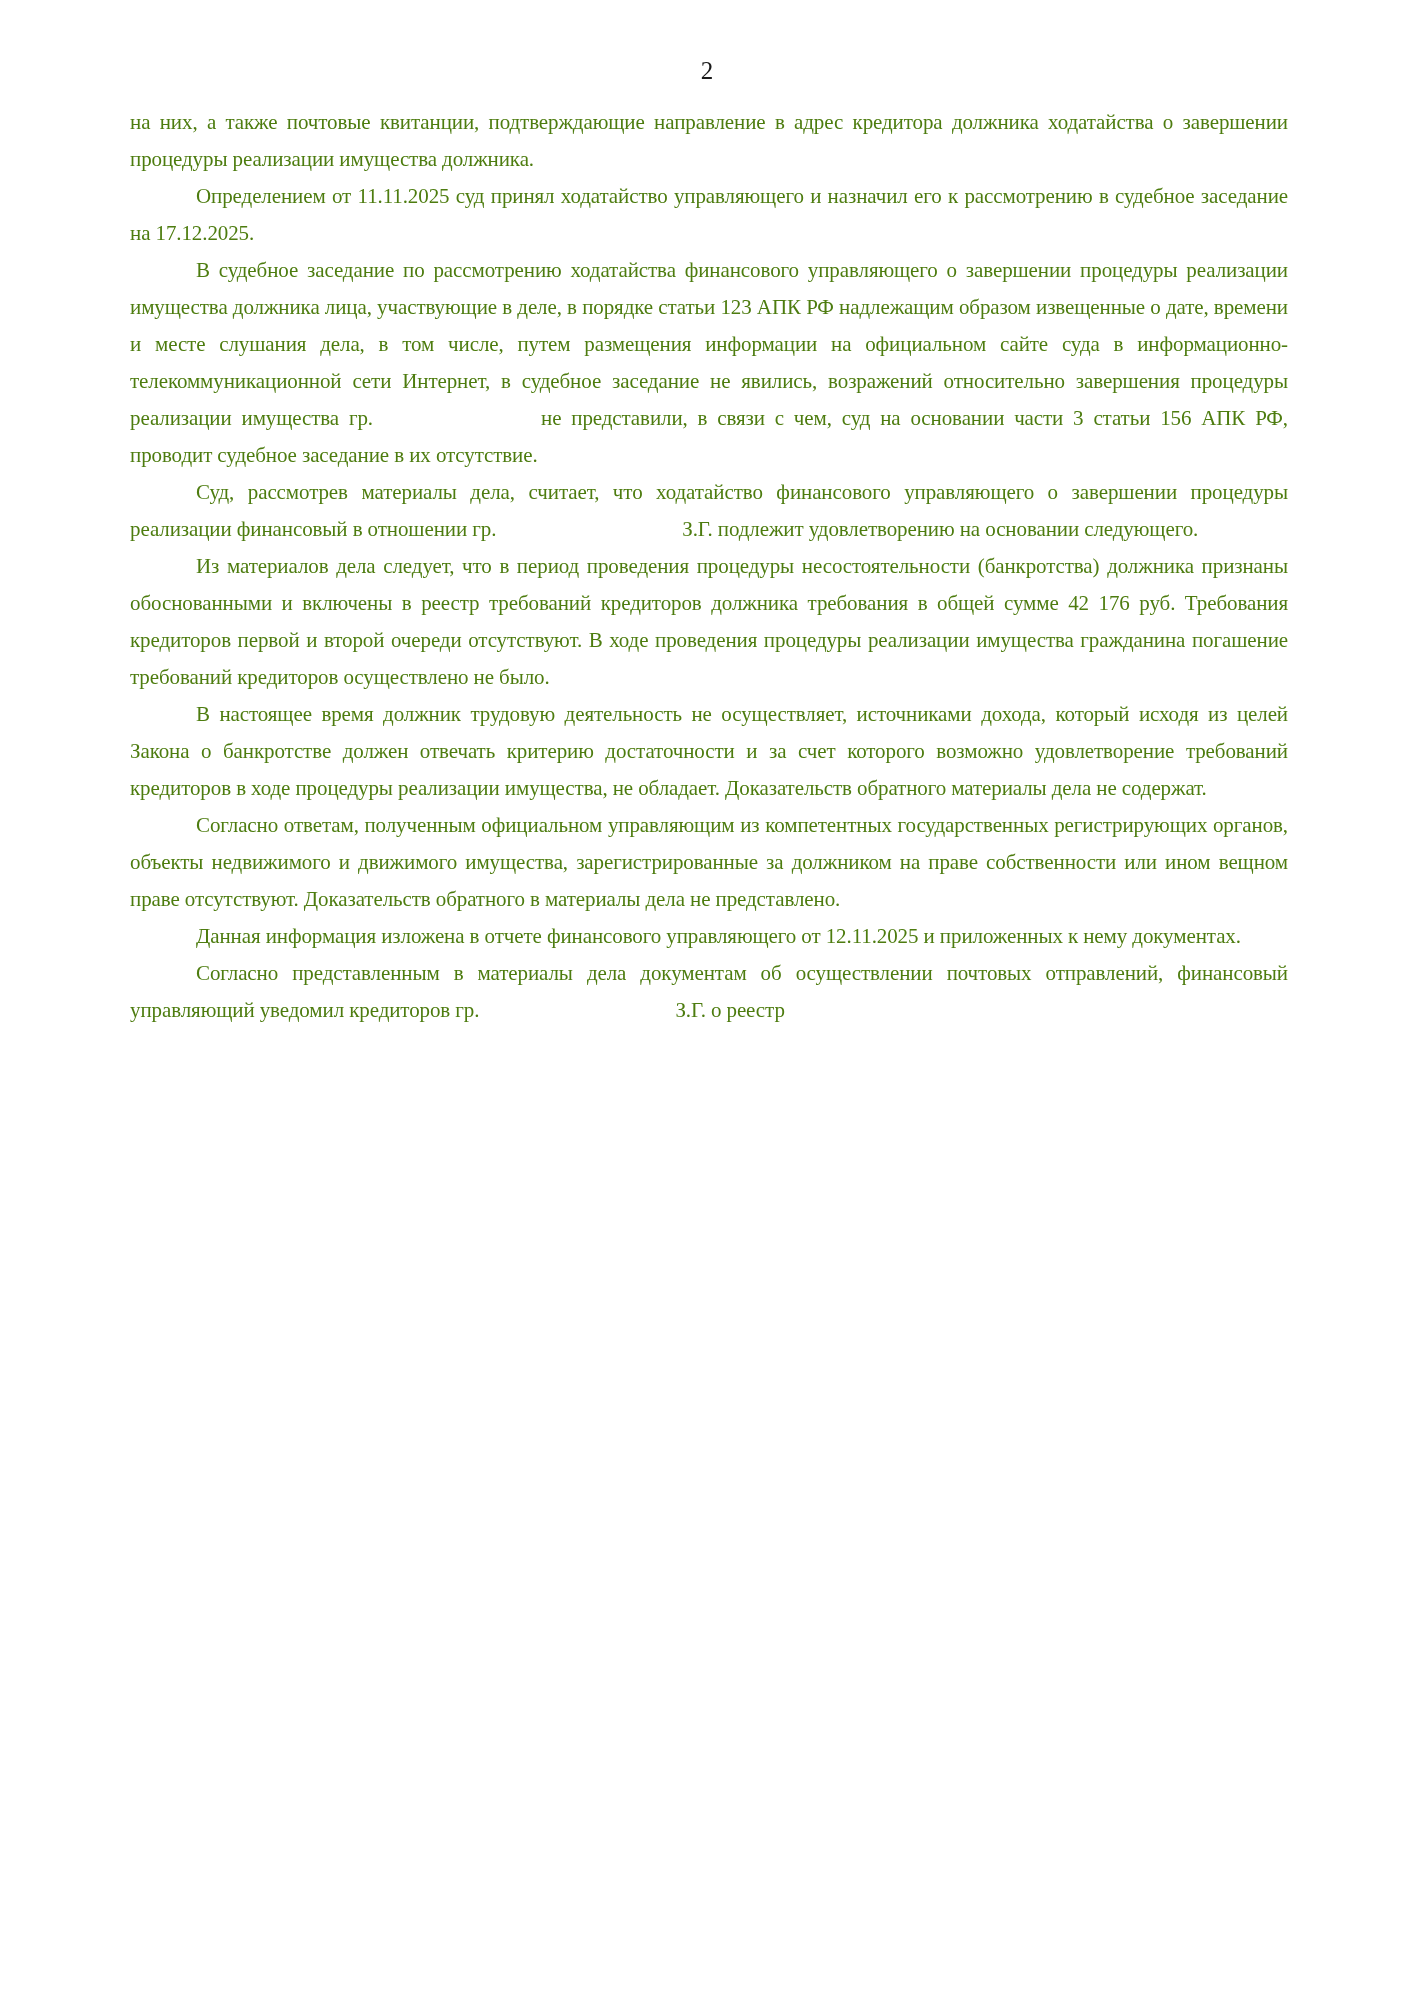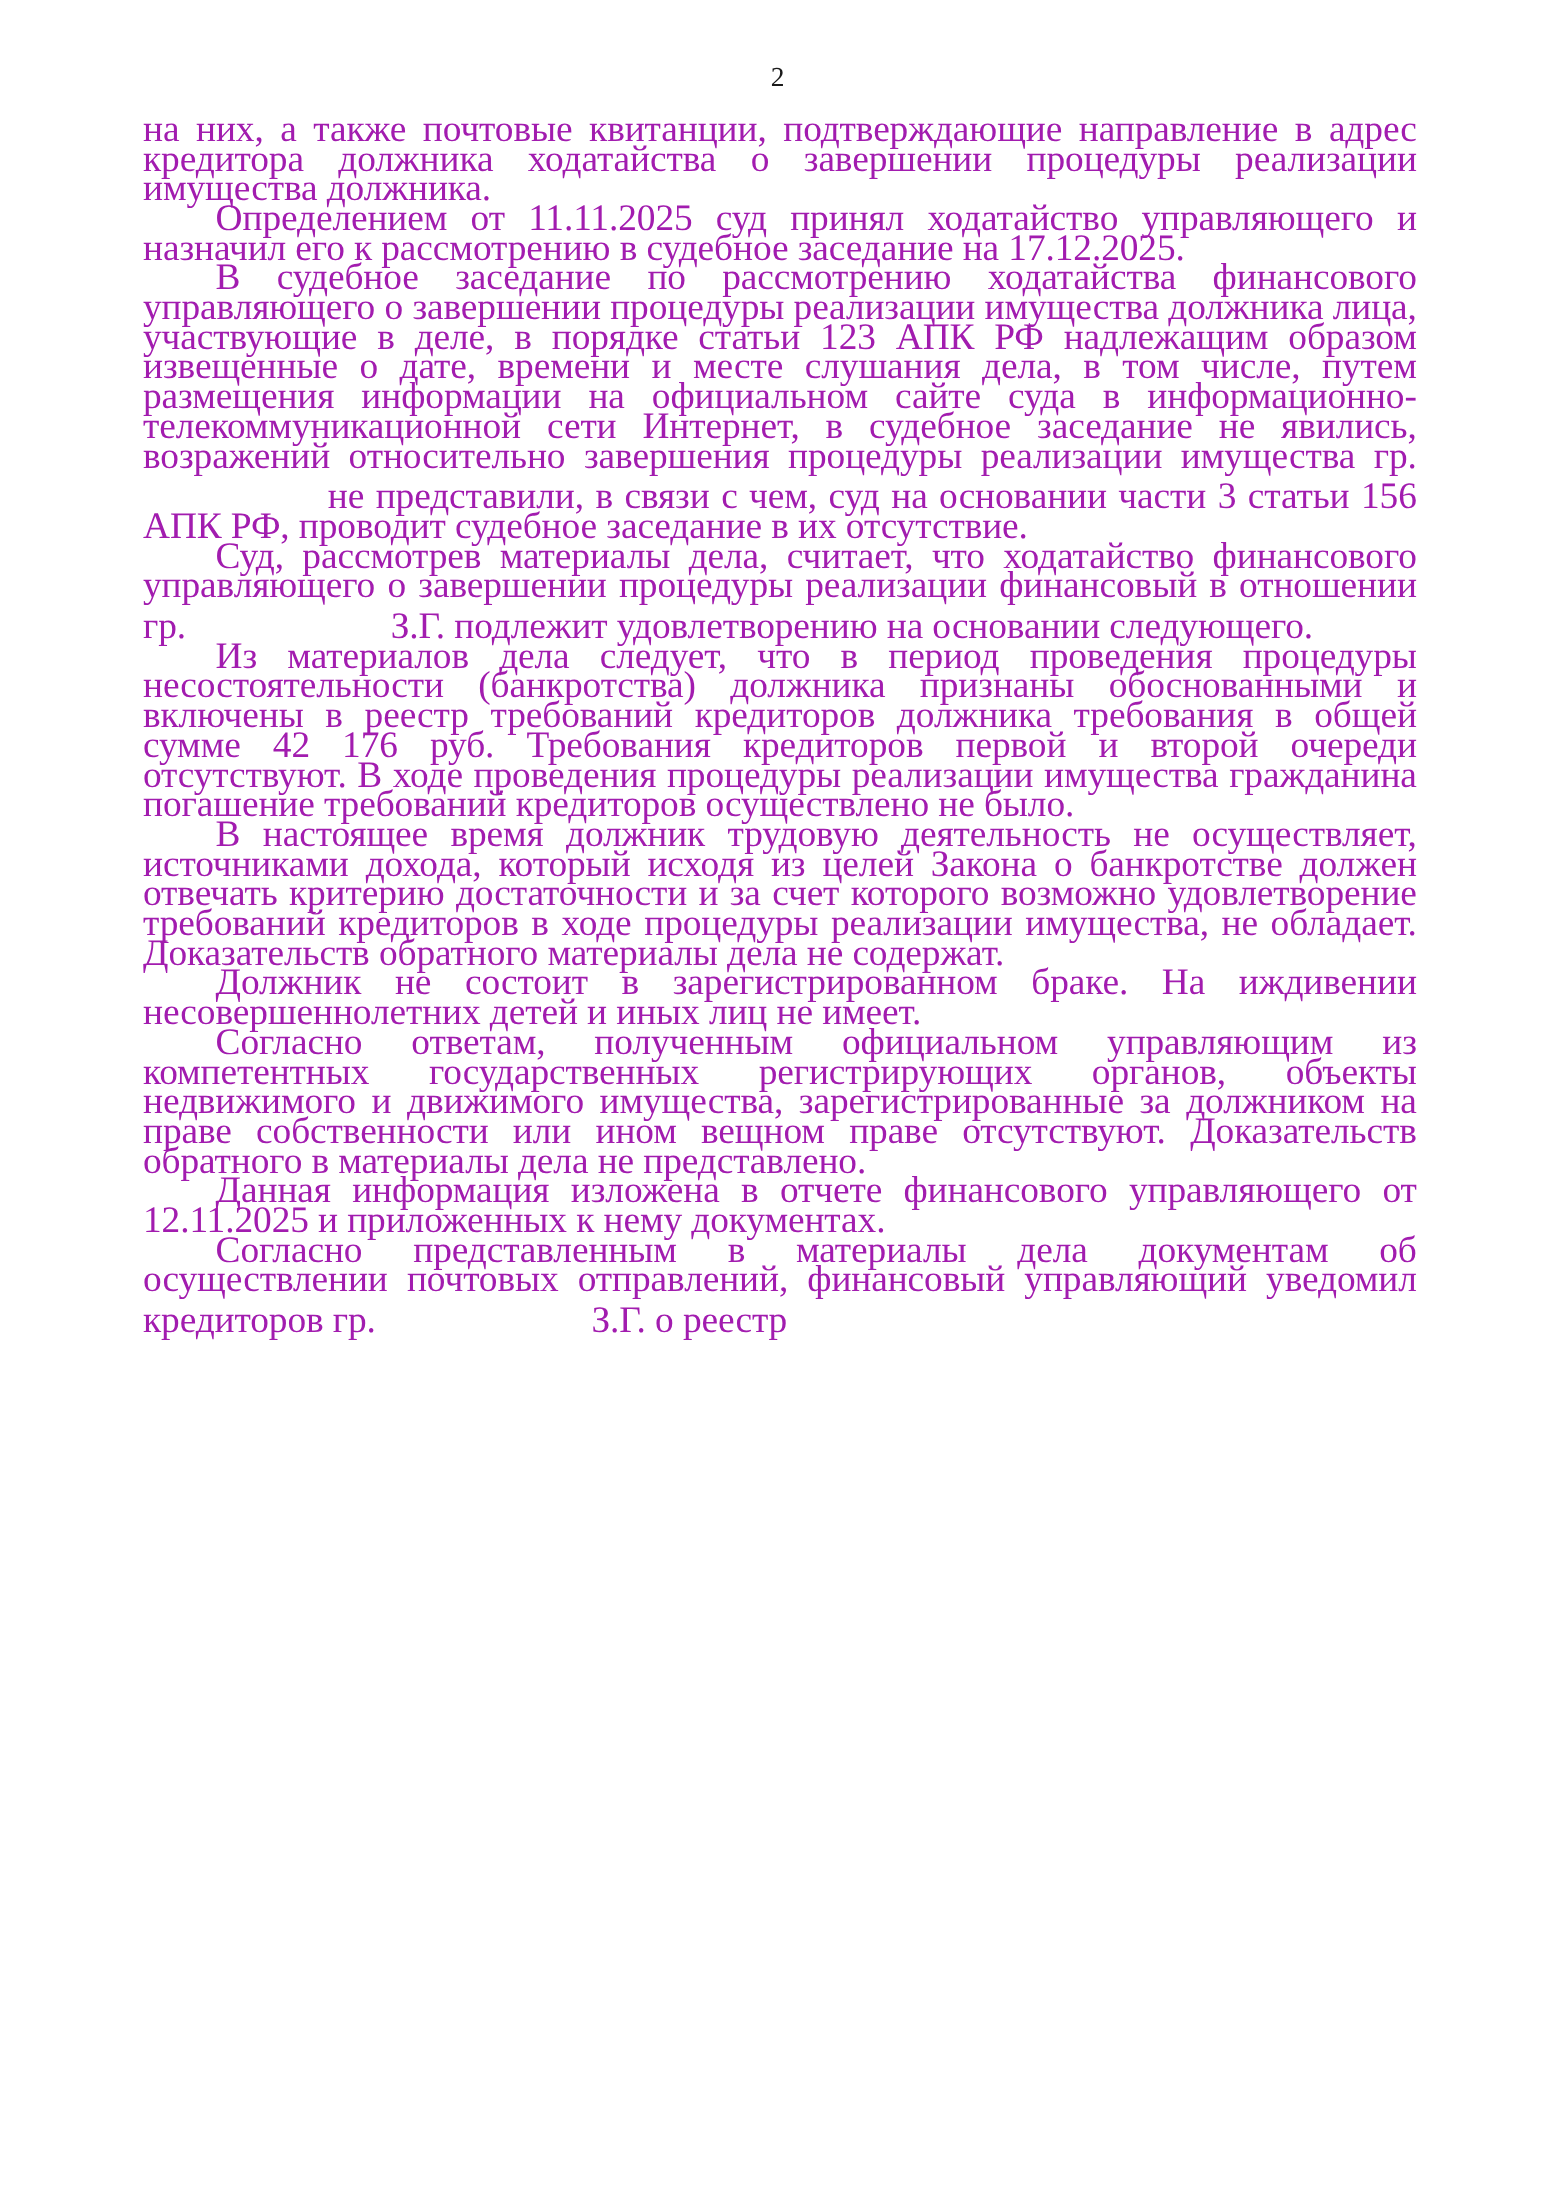--- a/index.html
+++ b/index.html
@@ -37,25 +37,25 @@
     top: 104px;
     left: 130px;
     width: 1158px;
   }
   p.para {
     margin: 0 0 0 0;
     padding: 0;
     text-align: justify;
     text-justify: inter-word;
     text-indent: 66px;
-    font-size: 34px;
-    line-height: 27px;
+    font-size: 21px;
+    line-height: 37px;
     letter-spacing: -0.1px;
     word-spacing: 0px;
-    color: #a21caf;
+    color: #4d7c0f;
     hyphens: none;
   }
   p.para.no-indent {
     text-indent: 0;
   }
   .redaction {
     display: inline-block;
     width: 168px;
     height: 1em;
     vertical-align: baseline;
@@ -87,21 +87,20 @@
     <p class="para">Определением от 11.11.2025 суд принял ходатайство управляющего и назначил его к рассмотрению в судебное заседание на 17.12.2025.</p>
 
     <p class="para"><span>В судебное заседание по рассмотрению ходатайства финансового управляющего о завершении процедуры реализации имущества должника лица, участвующие в деле, в порядке статьи 123 АПК РФ надлежащим образом извещенные о дате, времени и месте слушания дела, в том числе, путем размещения информации на официальном сайте суда в информационно-телекоммуникационной сети Интернет, в судебное заседание не явились, возражений относительно завершения процедуры реализации имущества гр.</span><span class="redaction"></span><span>не представили, в связи с чем, суд на основании части 3 статьи 156 АПК РФ, проводит судебное заседание в их отсутствие.</span></p>
 
     <p class="para"><span>Суд, рассмотрев материалы дела, считает, что ходатайство финансового управляющего о завершении процедуры реализации финансовый в отношении гр.</span><span class="redaction-sm"></span><span class="redaction"></span><span>З.Г. подлежит удовлетворению на основании следующего.</span></p>
 
     <p class="para">Из материалов дела следует, что в период проведения процедуры несостоятельности (банкротства) должника признаны обоснованными и включены в реестр требований кредиторов должника требования в общей сумме 42 176 руб. Требования кредиторов первой и второй очереди отсутствуют. В ходе проведения процедуры реализации имущества гражданина погашение требований кредиторов осуществлено не было.</p>
 
     <p class="para">В настоящее время должник трудовую деятельность не осуществляет, источниками дохода, который исходя из целей Закона о банкротстве должен отвечать критерию достаточности и за счет которого возможно удовлетворение требований кредиторов в ходе процедуры реализации имущества, не обладает. Доказательств обратного материалы дела не содержат.</p>
 
-    <p class="para">Должник не состоит в зарегистрированном браке. На иждивении несовершеннолетних детей и иных лиц не имеет.</p>
 
     <p class="para">Согласно ответам, полученным официальном управляющим из компетентных государственных регистрирующих органов, объекты недвижимого и движимого имущества, зарегистрированные за должником на праве собственности или ином вещном праве отсутствуют. Доказательств обратного в материалы дела не представлено.</p>
 
     <p class="para">Данная информация изложена в отчете финансового управляющего от 12.11.2025 и приложенных к нему документах.</p>
 
     <p class="para"><span>Согласно представленным в материалы дела документам об осуществлении почтовых отправлений, финансовый управляющий уведомил кредиторов гр.</span><span class="redaction-wide"></span><span>З.Г. о реестр</span></p>
 
   </div>
 
 </div>

